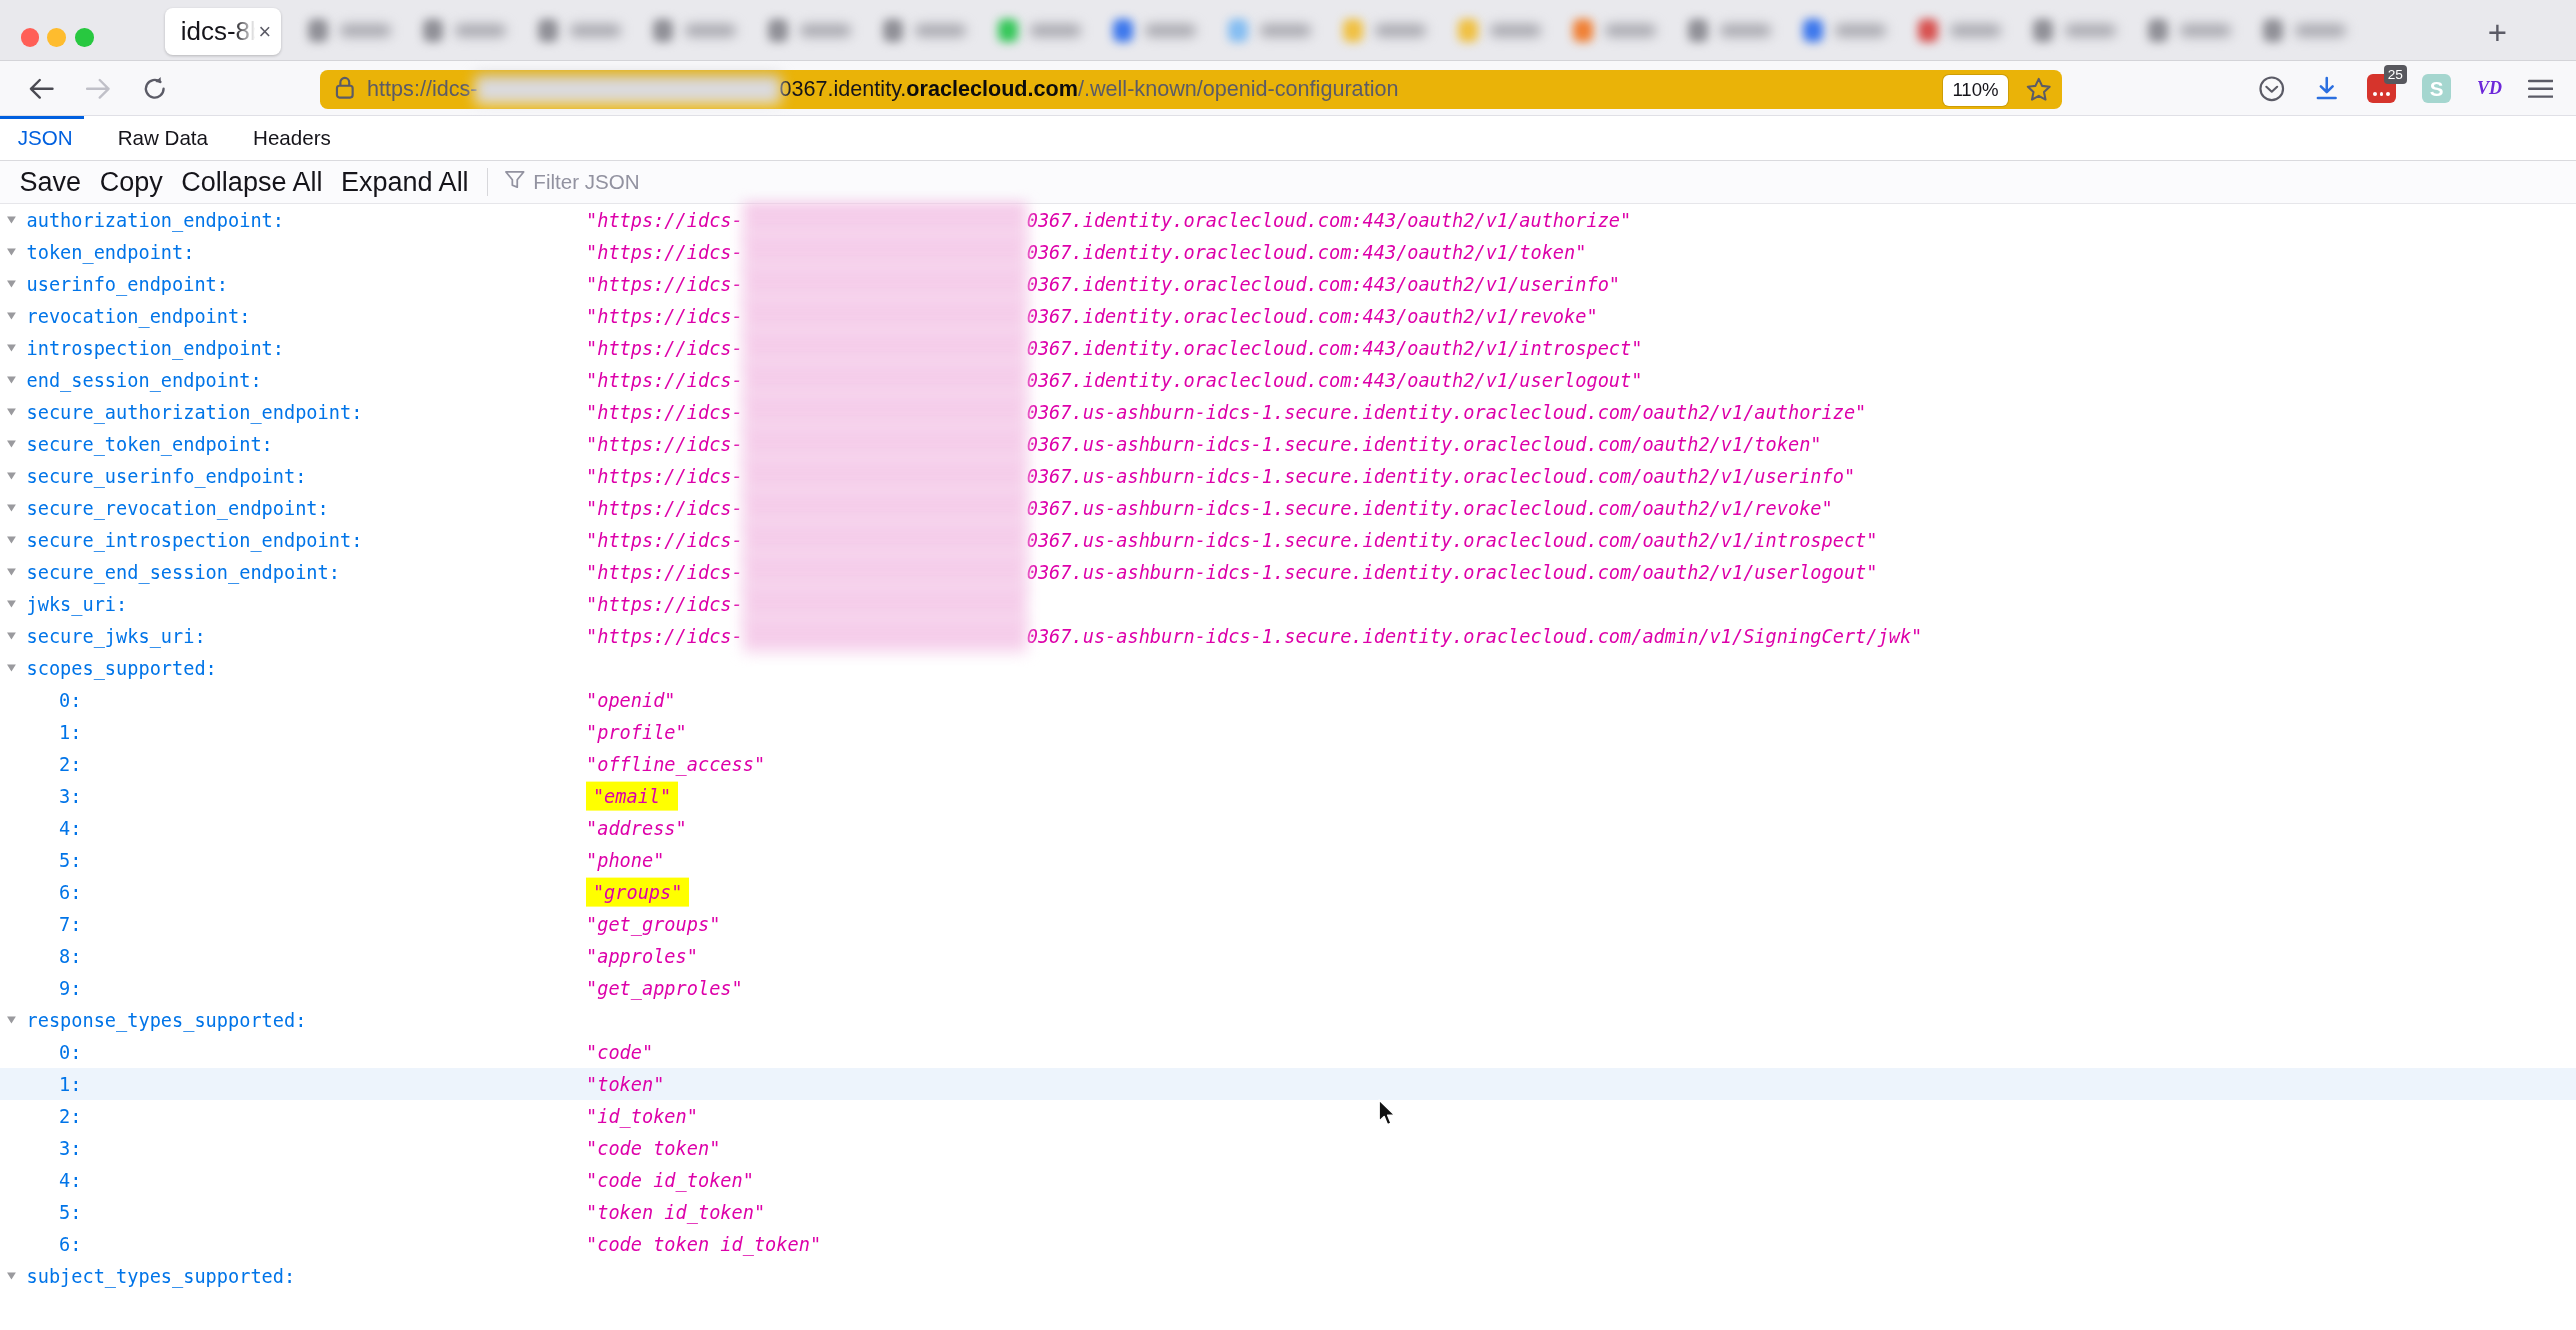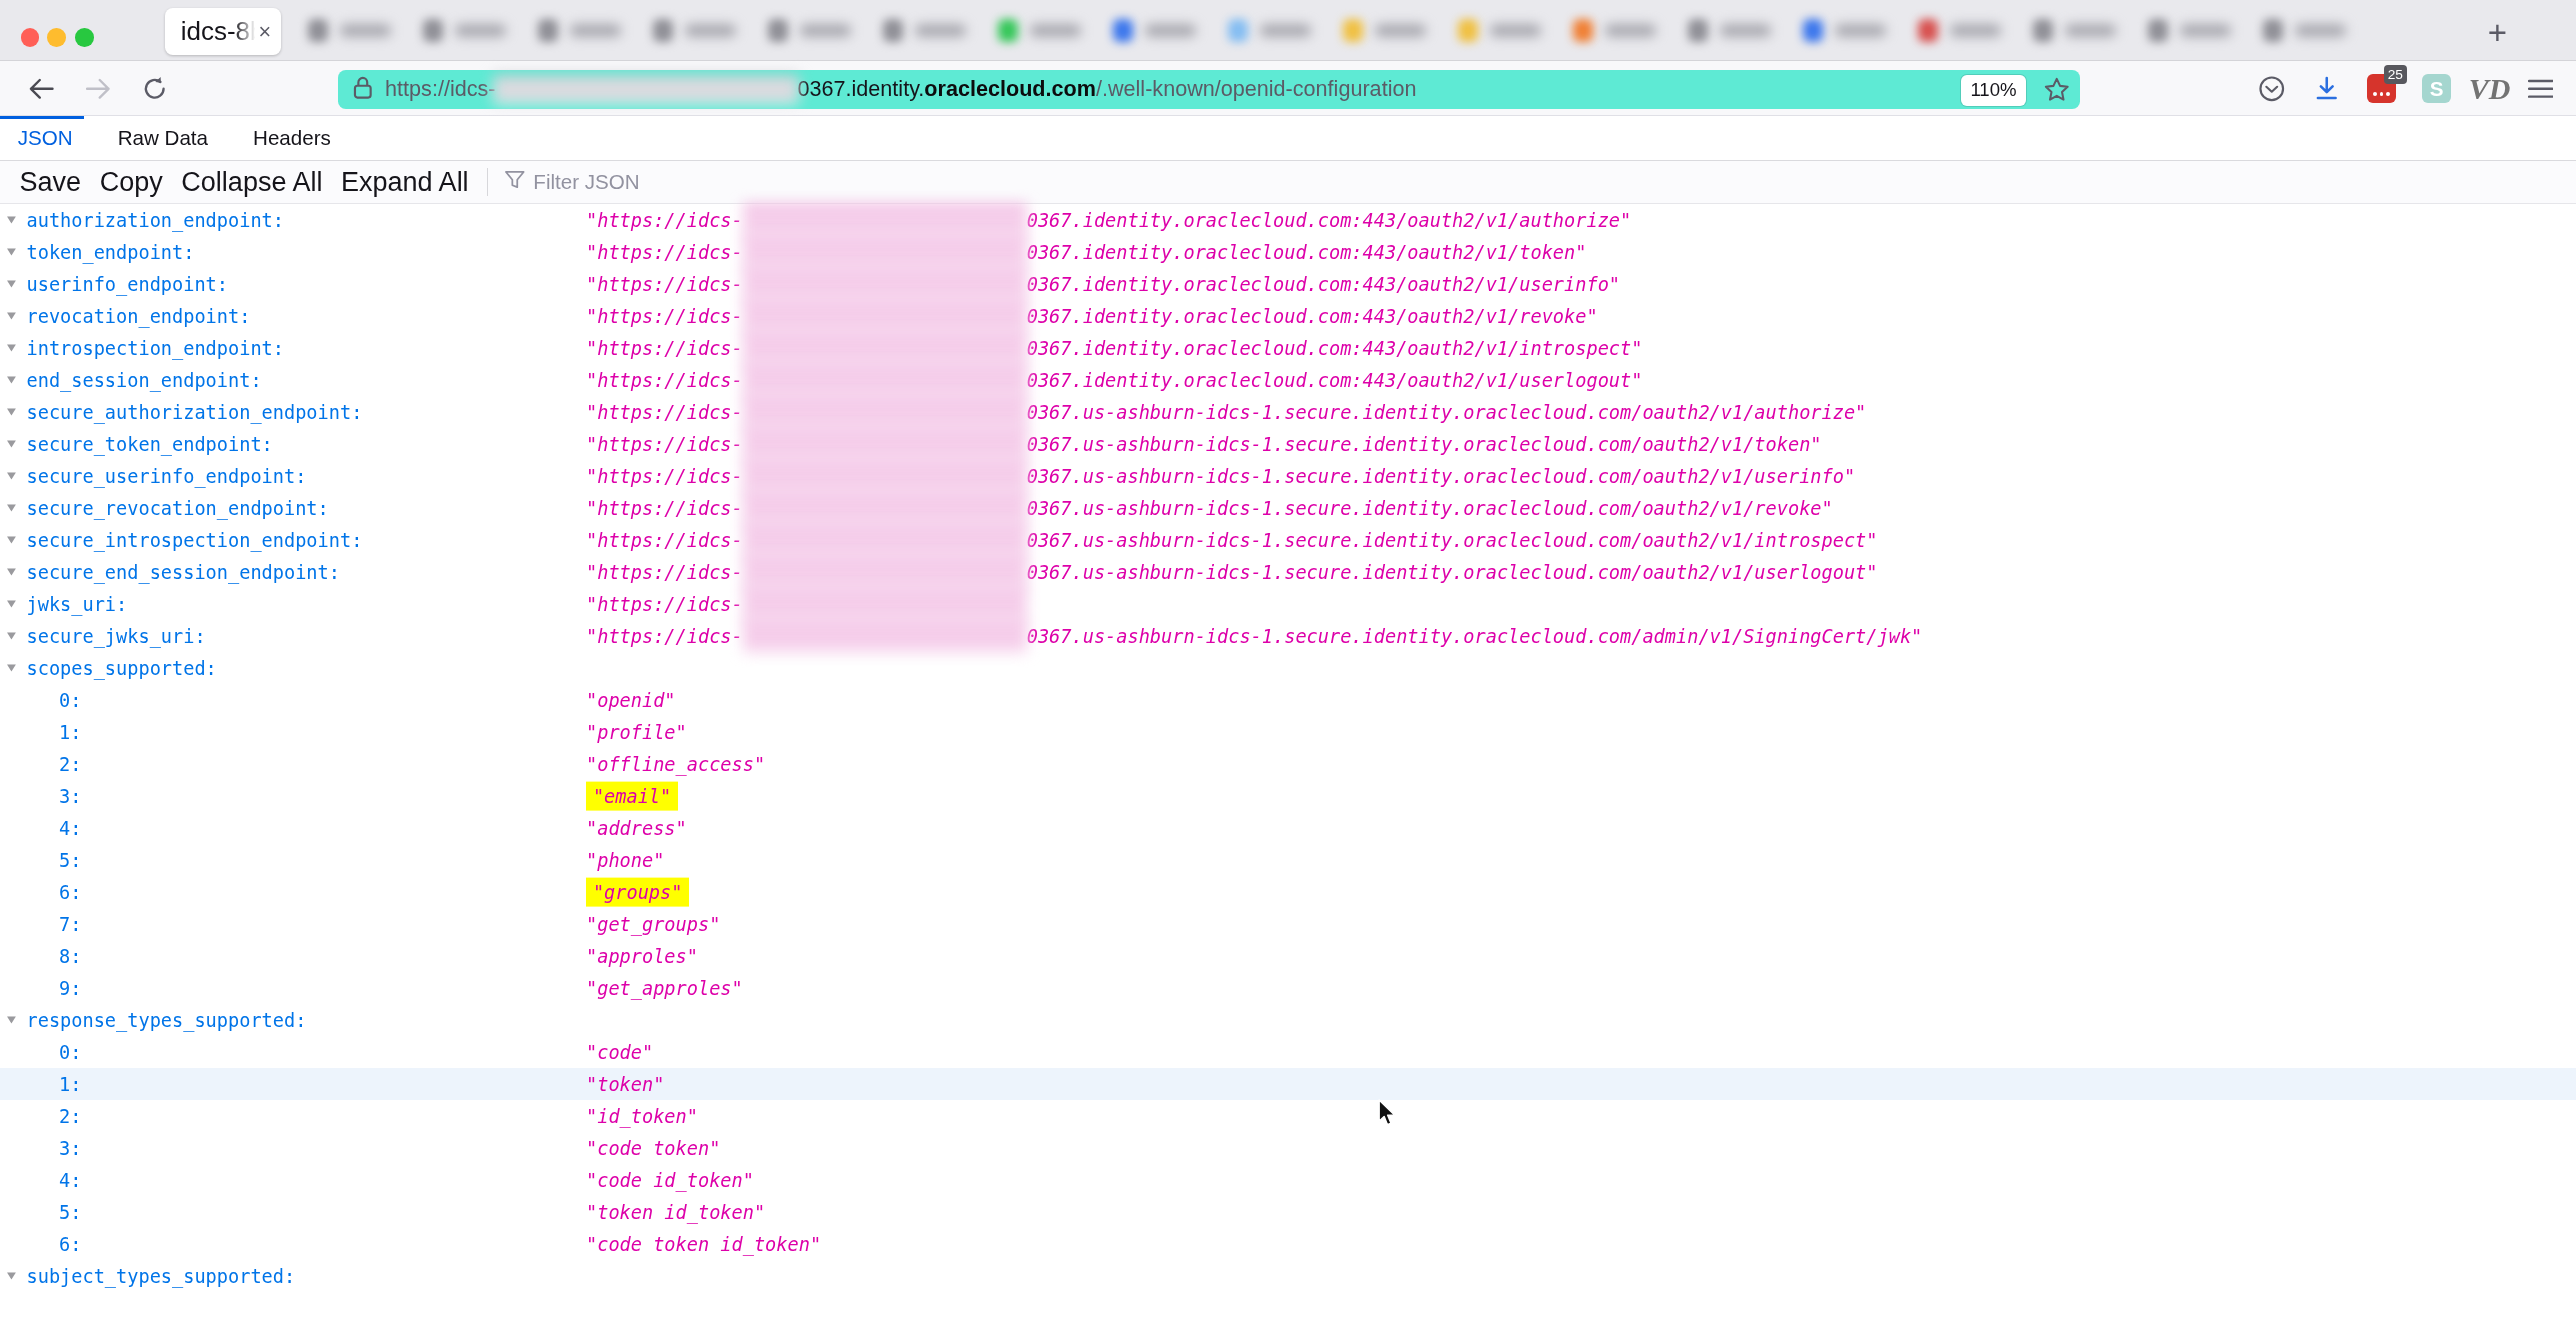--- a/index.html
+++ b/index.html
@@ -21,38 +21,38 @@
   .bgtabs { position:absolute; left:294px; top:0; height:61px; display:flex; align-items:center; }
   .bgtab { width:115px; height:61px; display:flex; align-items:center; padding-left:13.7px; }
   .fav { width:20.6px; height:22.6px; border-radius:5.9px; filter:blur(4.9px); flex:0 0 auto; }
   .lblob { width:51px; height:12.8px; border-radius:5.9px; background:#a9a9b0; filter:blur(5.9px); margin-left:11.8px; }
   .newtab { position:absolute; right:69px; top:13.7px; font-size:33px; font-weight:300; color:#5b5b66; }
 
   
   .navbar { position:relative; width:100%; height:55px; background:#f8f8fa; border-bottom:1px solid #e0e0e6; }
   .navic { position:absolute; top:0; height:55px; display:flex; align-items:center; justify-content:center; }
   .navic svg { display:block; }
-  .urlbar { position:absolute; left:338px; top:8.8px; width:1742px; height:39px; background:#5eead4;
+  .urlbar { position:absolute; left:320px; top:8.8px; width:1742px; height:39px; background:#eab308;
     border-radius:7.8px; display:flex; align-items:center; padding-left:13.7px; }
   .urltext { font-size:21.6px; white-space:nowrap; margin-left:11.8px; display:flex; align-items:center; }
   .u-gray { color:#5b5b66; } .u-dark { color:#15141a; } .u-bold { color:#0c0c0d; font-weight:600; }
   .urlblur { display:inline-block; width:306px; height:29px; border-radius:3.9px; margin:0 -2px;
     background:repeating-linear-gradient(180deg,#c6c6cc 0 6.9px,#ececf0 6.9px 14.7px); filter:blur(6.9px); }
   .zoompill { position:absolute; left:1623px; top:4.9px; width:65px; height:31px; background:#fff;
     border-radius:5.9px; box-shadow:0 0 0 1px rgba(0,0,0,.12); font-size:18.6px; color:#15141a;
     display:flex; align-items:center; justify-content:center; }
   .starbox { position:absolute; left:1705px; top:5.9px; }
   .ext-badge { position:absolute; top:-8.8px; right:-10.8px; background:#58585e; color:#fff; font-size:13.7px;
     padding:1px 3.9px; border-radius:3.9px; line-height:1.25; }
   .redext { width:29px; height:29px; background:#d6342c; border-radius:5.9px; position:relative;
     display:flex; align-items:flex-end; justify-content:center; padding-bottom:6.9px; gap:2.9px; }
   .redext i { width:3.9px; height:3.9px; border-radius:50%; background:#fff; }
   .sext { width:29px; height:29px; background:#a5d6cf; border-radius:5.9px; color:#ffffff; font-weight:700;
     font-size:20.6px; display:flex; align-items:center; justify-content:center; }
-  .vdext { font-weight:900; font-size:30px; color:#737373; font-family:"Liberation Serif", serif; font-style:italic; }
+  .vdext { font-weight:900; font-size:18px; color:#6d28d9; font-family:"Liberation Serif", serif; font-style:italic; }
 
   
   .vtabs { position:relative; width:100%; height:45px; background:#fff; border-bottom:1px solid #dadade;
     display:flex; align-items:center; padding-left:17.7px; }
   .vtab { font-size:20.6px; color:#15141a; margin-right:45px; }
   .vtab.active { color:#0060df; }
   .active-line { position:absolute; left:0; top:0; width:84px; height:2.9px; background:#0060df; }
   .vtools { position:relative; width:100%; height:43px; background:#fbfbfd; border-bottom:1px solid #e6e6ea;
     display:flex; align-items:center; padding-left:19.6px; }
   .tbtn { font-size:27px; color:#15141a; margin-right:18.6px; }

